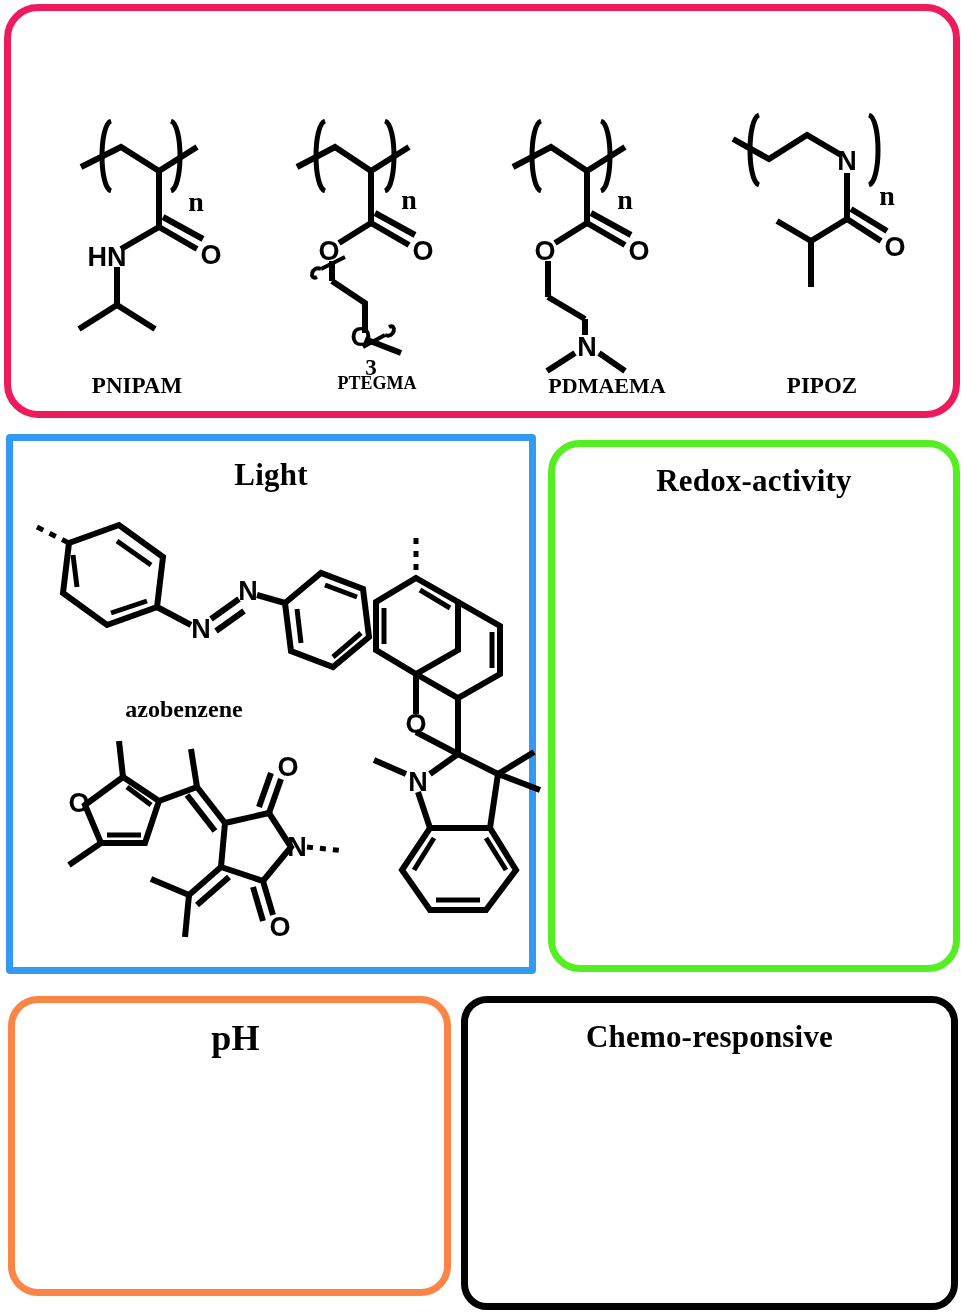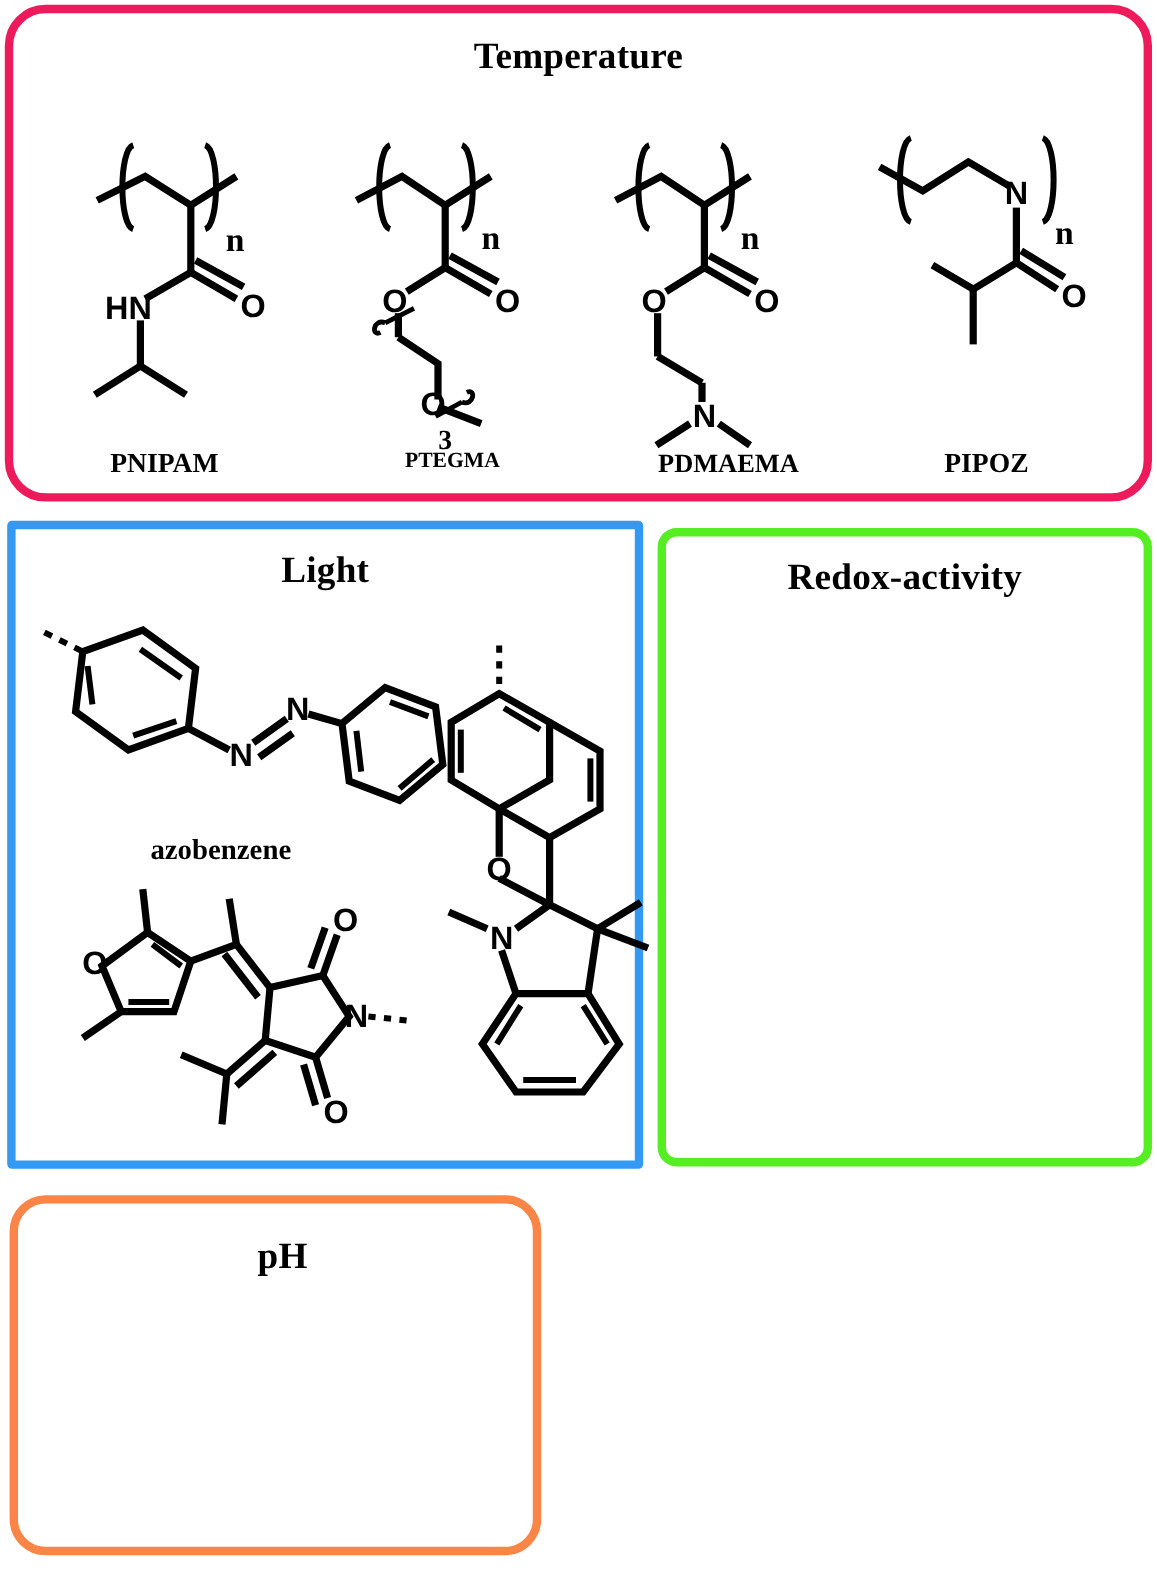--- a/index.html
+++ b/index.html
@@ -61,38 +61,37 @@
   #panel-temperature{
     left:4px;top:4px;width:956px;height:414px;
     border-width:7px;border-radius:34px;
   }
   #panel-light{
     left:6px;top:434px;width:530px;height:540px;
     border-width:7px;border-radius:4px;
   }
   #panel-redox{
     left:548px;top:440px;width:412px;height:532px;
-    border-width:7px;border-radius:16px;
+    border-width:7px;border-radius:32px;
   }
   #panel-ph{
     left:8px;top:996px;width:443px;height:300px;
     border-width:7px;border-radius:30px;
   }
   #panel-chemo{
     left:461px;top:996px;width:497px;height:314px;
     border-width:7px;border-radius:26px;
   }
 </style>
 </head>
 <body>
 
 <div class="figure">
 
   <div class="panel" id="panel-temperature" style="border-color:#ED1B5C;">
-    <div class="panel-title" style="top:18px;font-size:31px;">Temperature</div>
 
     <div class="struct" style="left:48px;top:80px;">
       <svg width="210" height="260" viewBox="0 0 210 260">
 
         <path class="bond" d="M 22 76 L 62 56 L 100 80 L 138 56" fill="none" stroke-width="6"></path>
 
         <path class="bond" d="M 52 30 C 40 34, 40 96, 52 100" fill="none" stroke-width="5"></path>
 
         <path class="bond" d="M 112 30 C 124 34, 124 96, 112 100" fill="none" stroke-width="5"></path>
 
@@ -297,18 +296,22 @@
     </div>
 
   </div>
 
   <div class="panel" id="panel-redox" style="border-color:#55EE22;">
     <div class="panel-title" style="top:16px;font-size:31px;">Redox-activity</div>
 
   </div>
 
   <div class="panel" id="panel-ph" style="border-color:#FA8547;">
-    <div class="panel-title" style="top:26px;font-size:31px;margin-left:12px;">pH</div>
-
-  </div>
-
+    <div class="panel-title" style="top:14px;font-size:36px;margin-left:12px;">pH</div>
+
+  </div>
+
+  <div class="panel" id="panel-chemo" style="border-color:#000000;">
+    <div class="panel-title" style="top:16px;font-size:31px;">Chemo-responsive</div>
+
+  </div>
 
 </div>
 
 </body></html>

